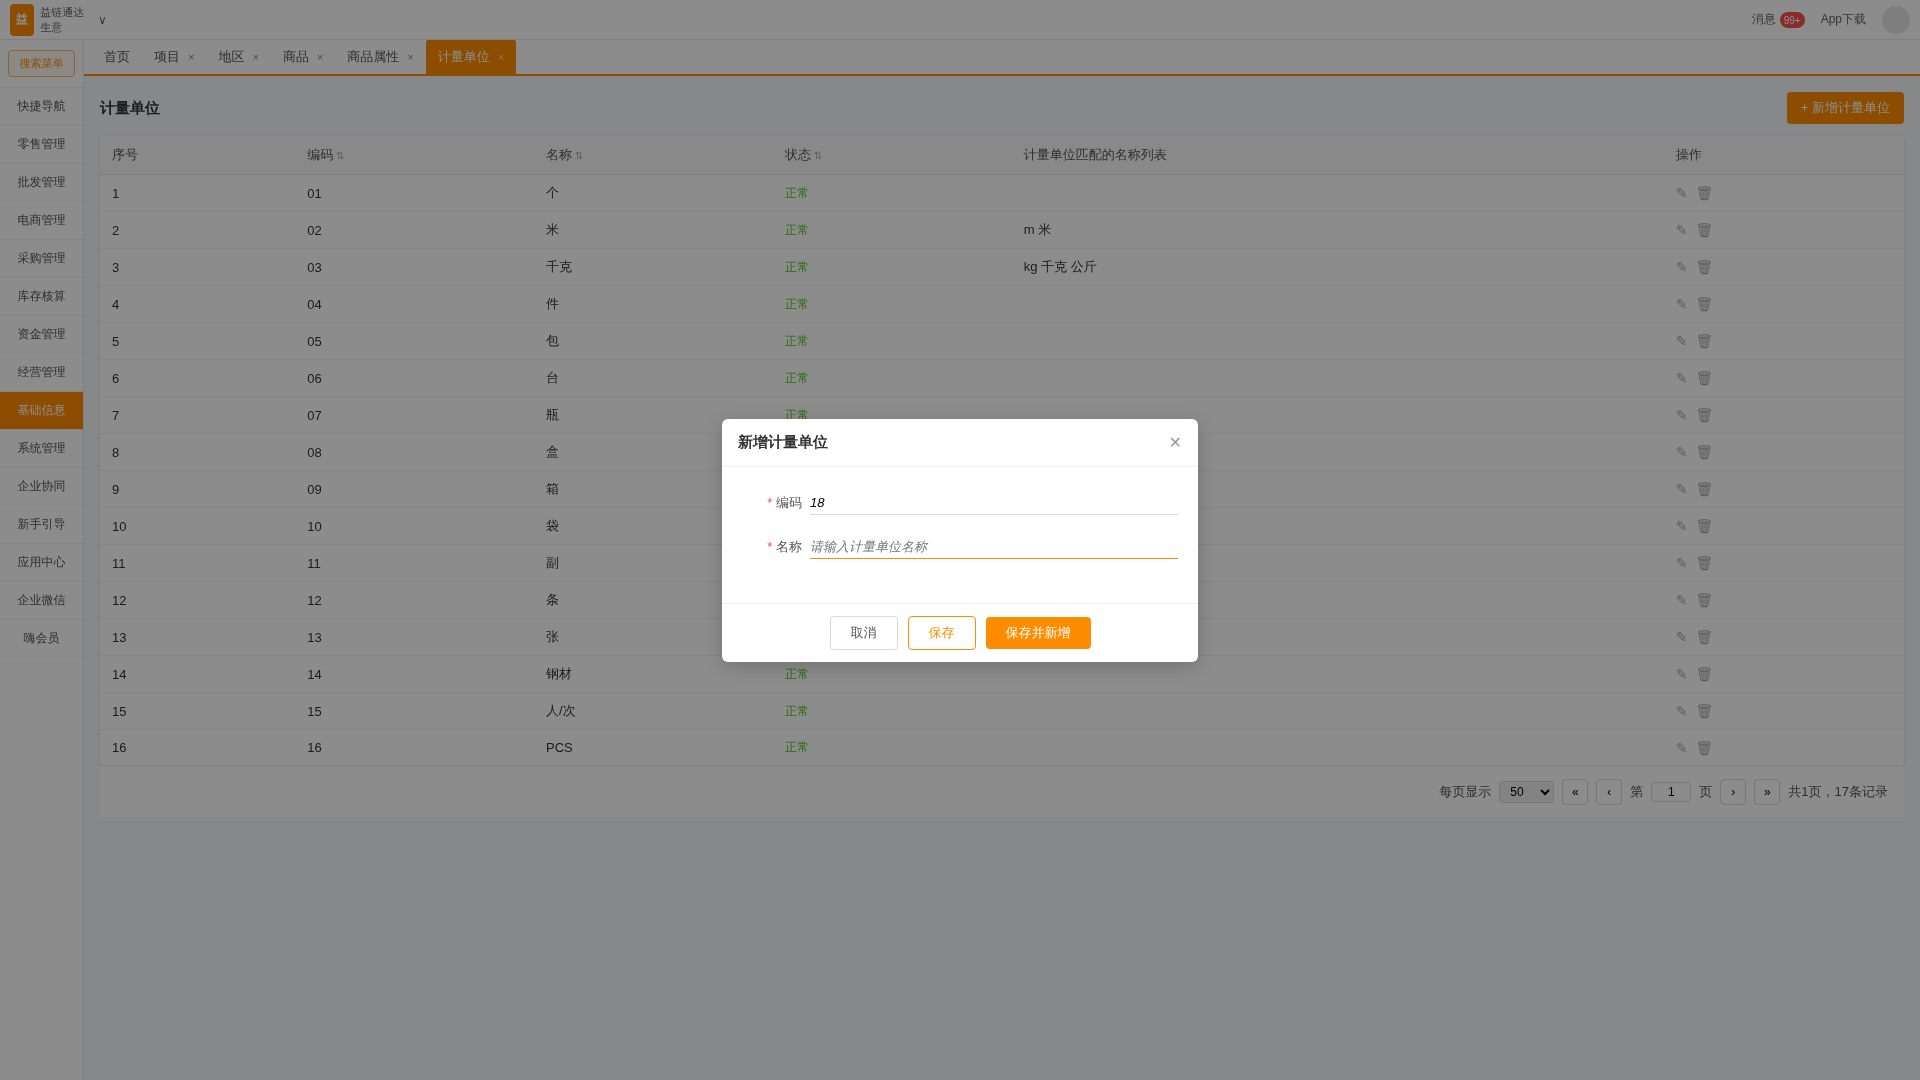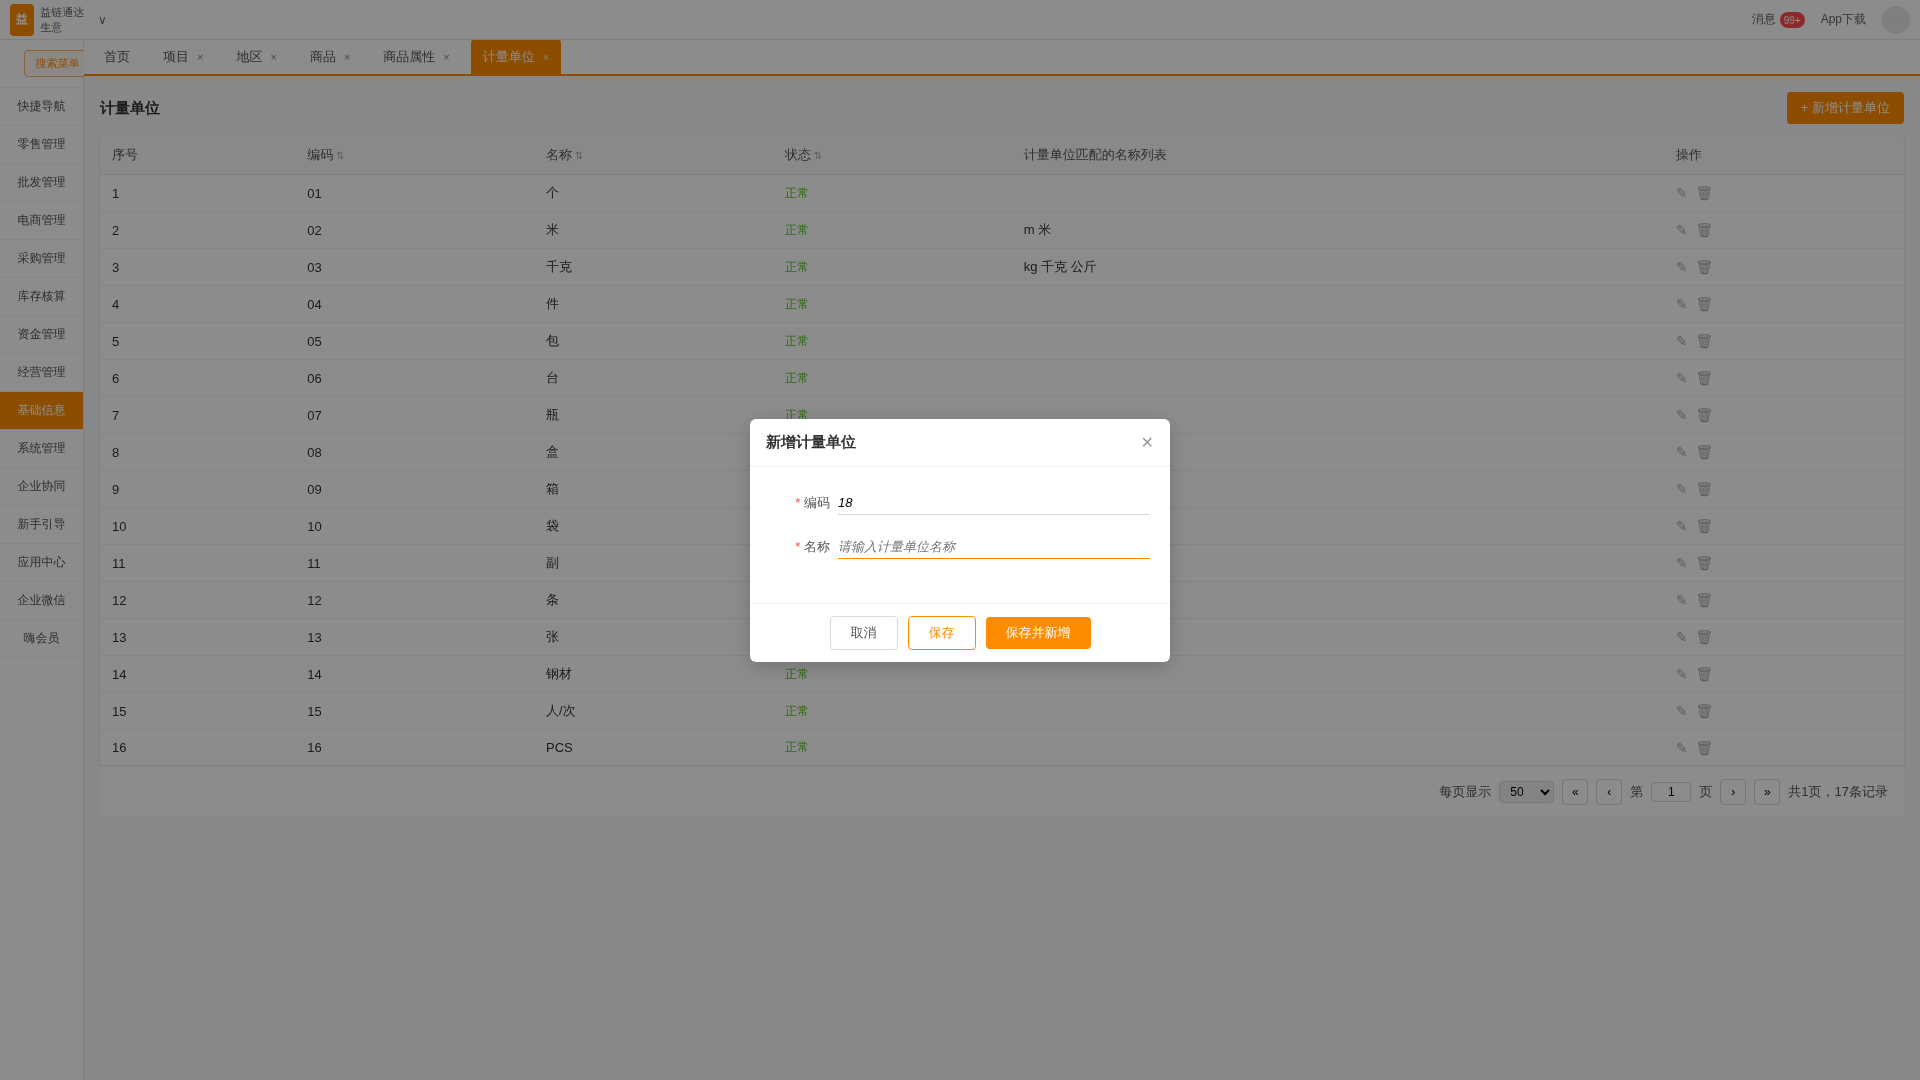--- a/index.html
+++ b/index.html
@@ -19,29 +19,29 @@
     .header-btn { font-size: 12px; color: #666; cursor: pointer; display: flex; align-items: flex-end; gap: 4px; }
     .badge { background: #ff4d4f; color: white; border-radius: 10px; font-size: 10px; padding: 0 4px; min-width: 16px; height: 16px; display: inline-flex; align-items: center; justify-content: center; }
     .avatar { width: 28px; height: 28px; background: #e8e8e8; border-radius: 50%; }
 
     
     .main-layout { display: flex; flex: 1; overflow: hidden; }
 
     
     .sidebar { width: 84px; background: #fff; border-right: 1px solid #e8e8e8; display: flex; flex-direction: column; flex-shrink: 0; }
     .sidebar-search { padding: 10px 8px; border-bottom: 1px solid #f0f0f0; }
-    .sidebar-search-btn { width: 100%; background: #fff7f0; border: 1px solid #ffb366; border-radius: 4px; padding: 5px; font-size: 11px; color: #ff8c00; cursor: pointer; text-align: center; margin-left: 16px; }
+    .sidebar-search-btn { width: 100%; background: #fff7f0; border: 1px solid #ffb366; border-radius: 4px; padding: 5px; font-size: 11px; color: #ff8c00; cursor: pointer; text-align: center; }
     .sidebar-nav-item { padding: 10px 8px; cursor: pointer; font-size: 12px; color: #555; border-bottom: 1px solid #f5f5f5; display: flex; align-items: center; justify-content: center; flex-direction: column; }
     .sidebar-nav-item.active { background: #ff8c00; color: white; }
 
     
     .content-area { flex: 1; display: flex; flex-direction: column; overflow: hidden; }
 
     
-    .tab-bar { height: 36px; background: #fff; display: flex; align-items: center; border-bottom: 2px solid #ff8c00; flex-shrink: 0; padding: 0 8px; gap: 9px; }
+    .tab-bar { height: 36px; background: #fff; display: flex; align-items: center; border-bottom: 2px solid #ff8c00; flex-shrink: 0; padding: 0 8px; gap: 0; }
     .tab { height: 36px; padding: 0 12px; display: flex; align-items: center; gap: 4px; font-size: 13px; cursor: pointer; border: none; background: transparent; color: #555; border-radius: 4px 4px 0 0; }
     .tab.active { background: #ff8c00; color: white; }
     .tab .tab-close { font-size: 11px; cursor: pointer; opacity: 0.7; margin-left: 4px; }
 
     
     .page-content { flex: 1; overflow: auto; padding: 16px; background: #f5f7fa; }
 
     
     .page-header { display: flex; align-items: center; justify-content: space-between; margin-bottom: 12px; }
     .page-title { font-size: 15px; font-weight: bold; color: #333; }
@@ -63,21 +63,21 @@
     
     .pagination-bar { display: flex; align-items: center; justify-content: flex-end; padding: 12px 16px; gap: 8px; background: white; border-top: 1px solid #f0f0f0; font-size: 13px; color: #555; }
     .page-size-select { border: 1px solid #d9d9d9; border-radius: 4px; padding: 2px 6px; font-size: 12px; }
     .page-btn { width: 26px; height: 26px; border: 1px solid #d9d9d9; background: white; border-radius: 4px; cursor: pointer; display: flex; align-items: center; justify-content: center; font-size: 12px; }
     .page-input { width: 40px; border: 1px solid #d9d9d9; border-radius: 4px; padding: 2px 4px; text-align: center; font-size: 12px; }
 
     
     .overlay { position: fixed; top: 0; left: 0; right: 0; bottom: 0; background: rgba(0,0,0,0.45); z-index: 100; display: flex; align-items: center; justify-content: center; }
 
     
-    .dialog { background: white; border-radius: 6px; width: 420px; box-shadow: 0 4px 20px rgba(0,0,0,0.2); overflow: hidden; }
+    .dialog { background: white; border-radius: 6px; width: 476px; box-shadow: 0 4px 20px rgba(0,0,0,0.2); overflow: hidden; }
     .dialog-header { padding: 14px 16px; border-bottom: 1px solid #f0f0f0; display: flex; align-items: center; justify-content: space-between; }
     .dialog-title { font-size: 15px; font-weight: bold; color: #333; }
     .dialog-close { cursor: pointer; color: #999; font-size: 16px; }
     .dialog-body { padding: 24px 20px; }
     .form-row { display: flex; align-items: center; margin-bottom: 20px; }
     .form-label { width: 60px; text-align: right; font-size: 13px; color: #555; flex-shrink: 0; margin-right: 8px; }
     .form-label.required::before { content: '* '; color: #ff4d4f; }
     .form-input { flex: 1; border: none; border-bottom: 1px solid #d9d9d9; padding: 4px 0; font-size: 13px; outline: none; font-style: italic; }
     .form-input.focused { border-bottom-color: #ff8c00; }
     .dialog-footer { padding: 12px 16px; display: flex; align-items: center; justify-content: center; gap: 10px; border-top: 1px solid #f0f0f0; }

